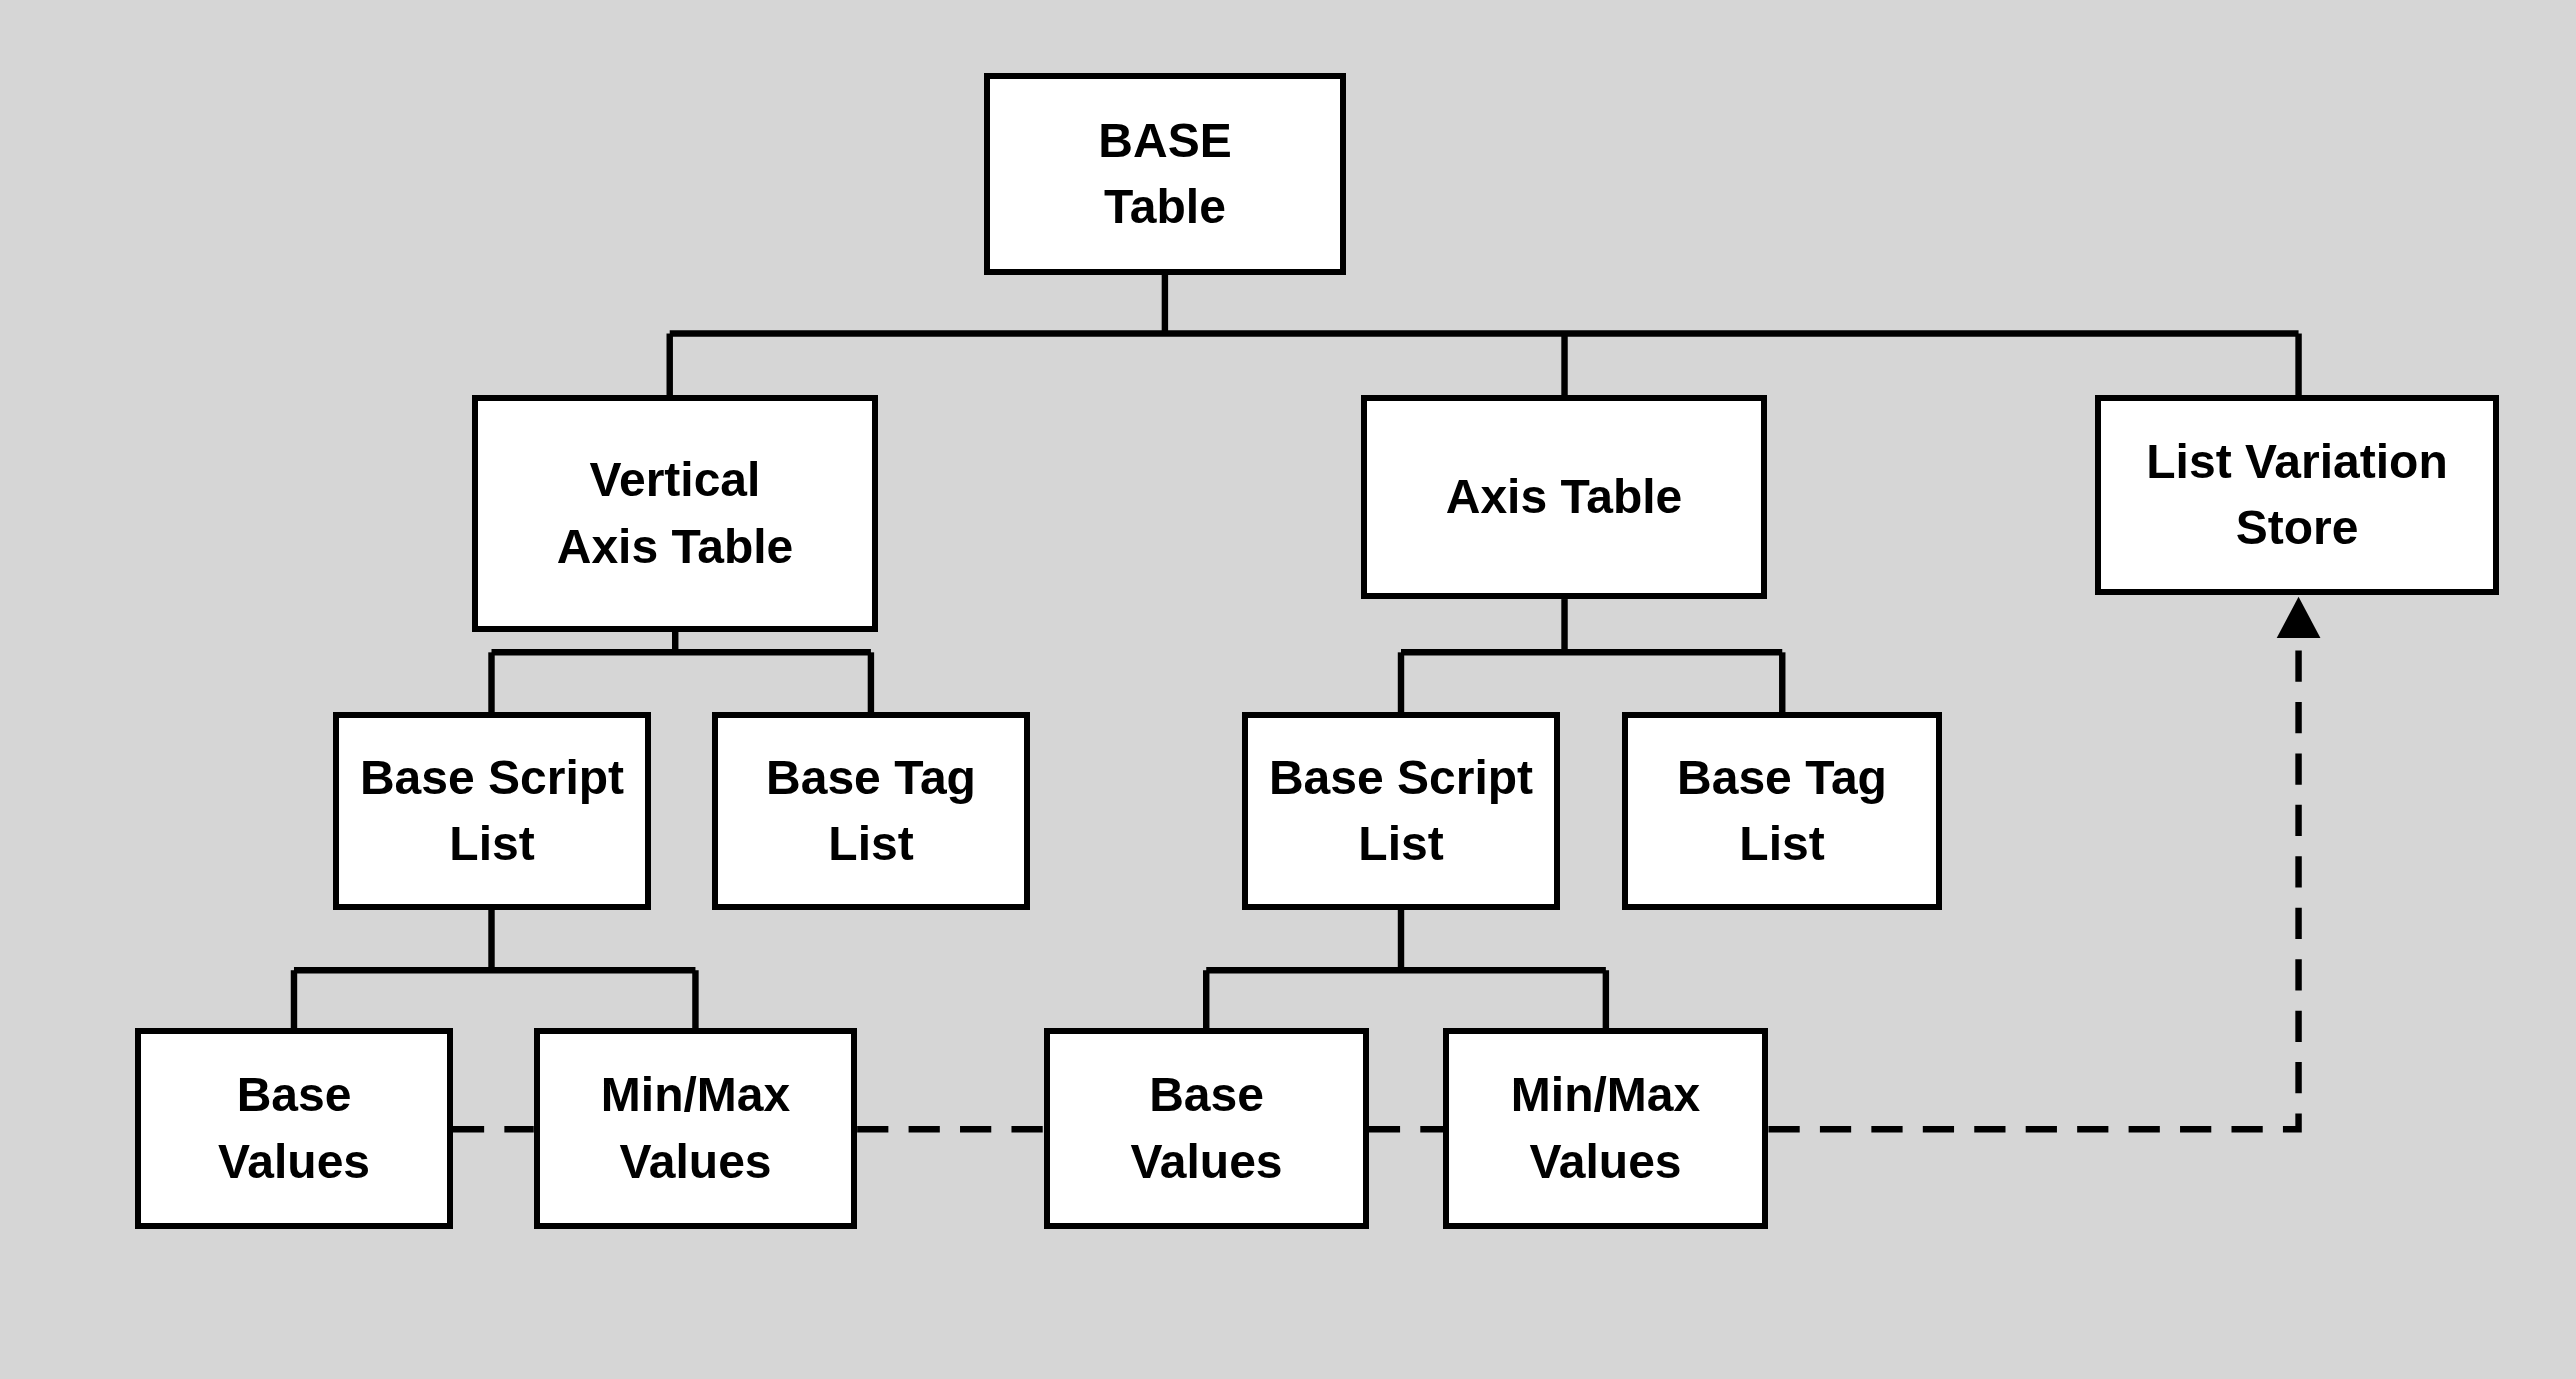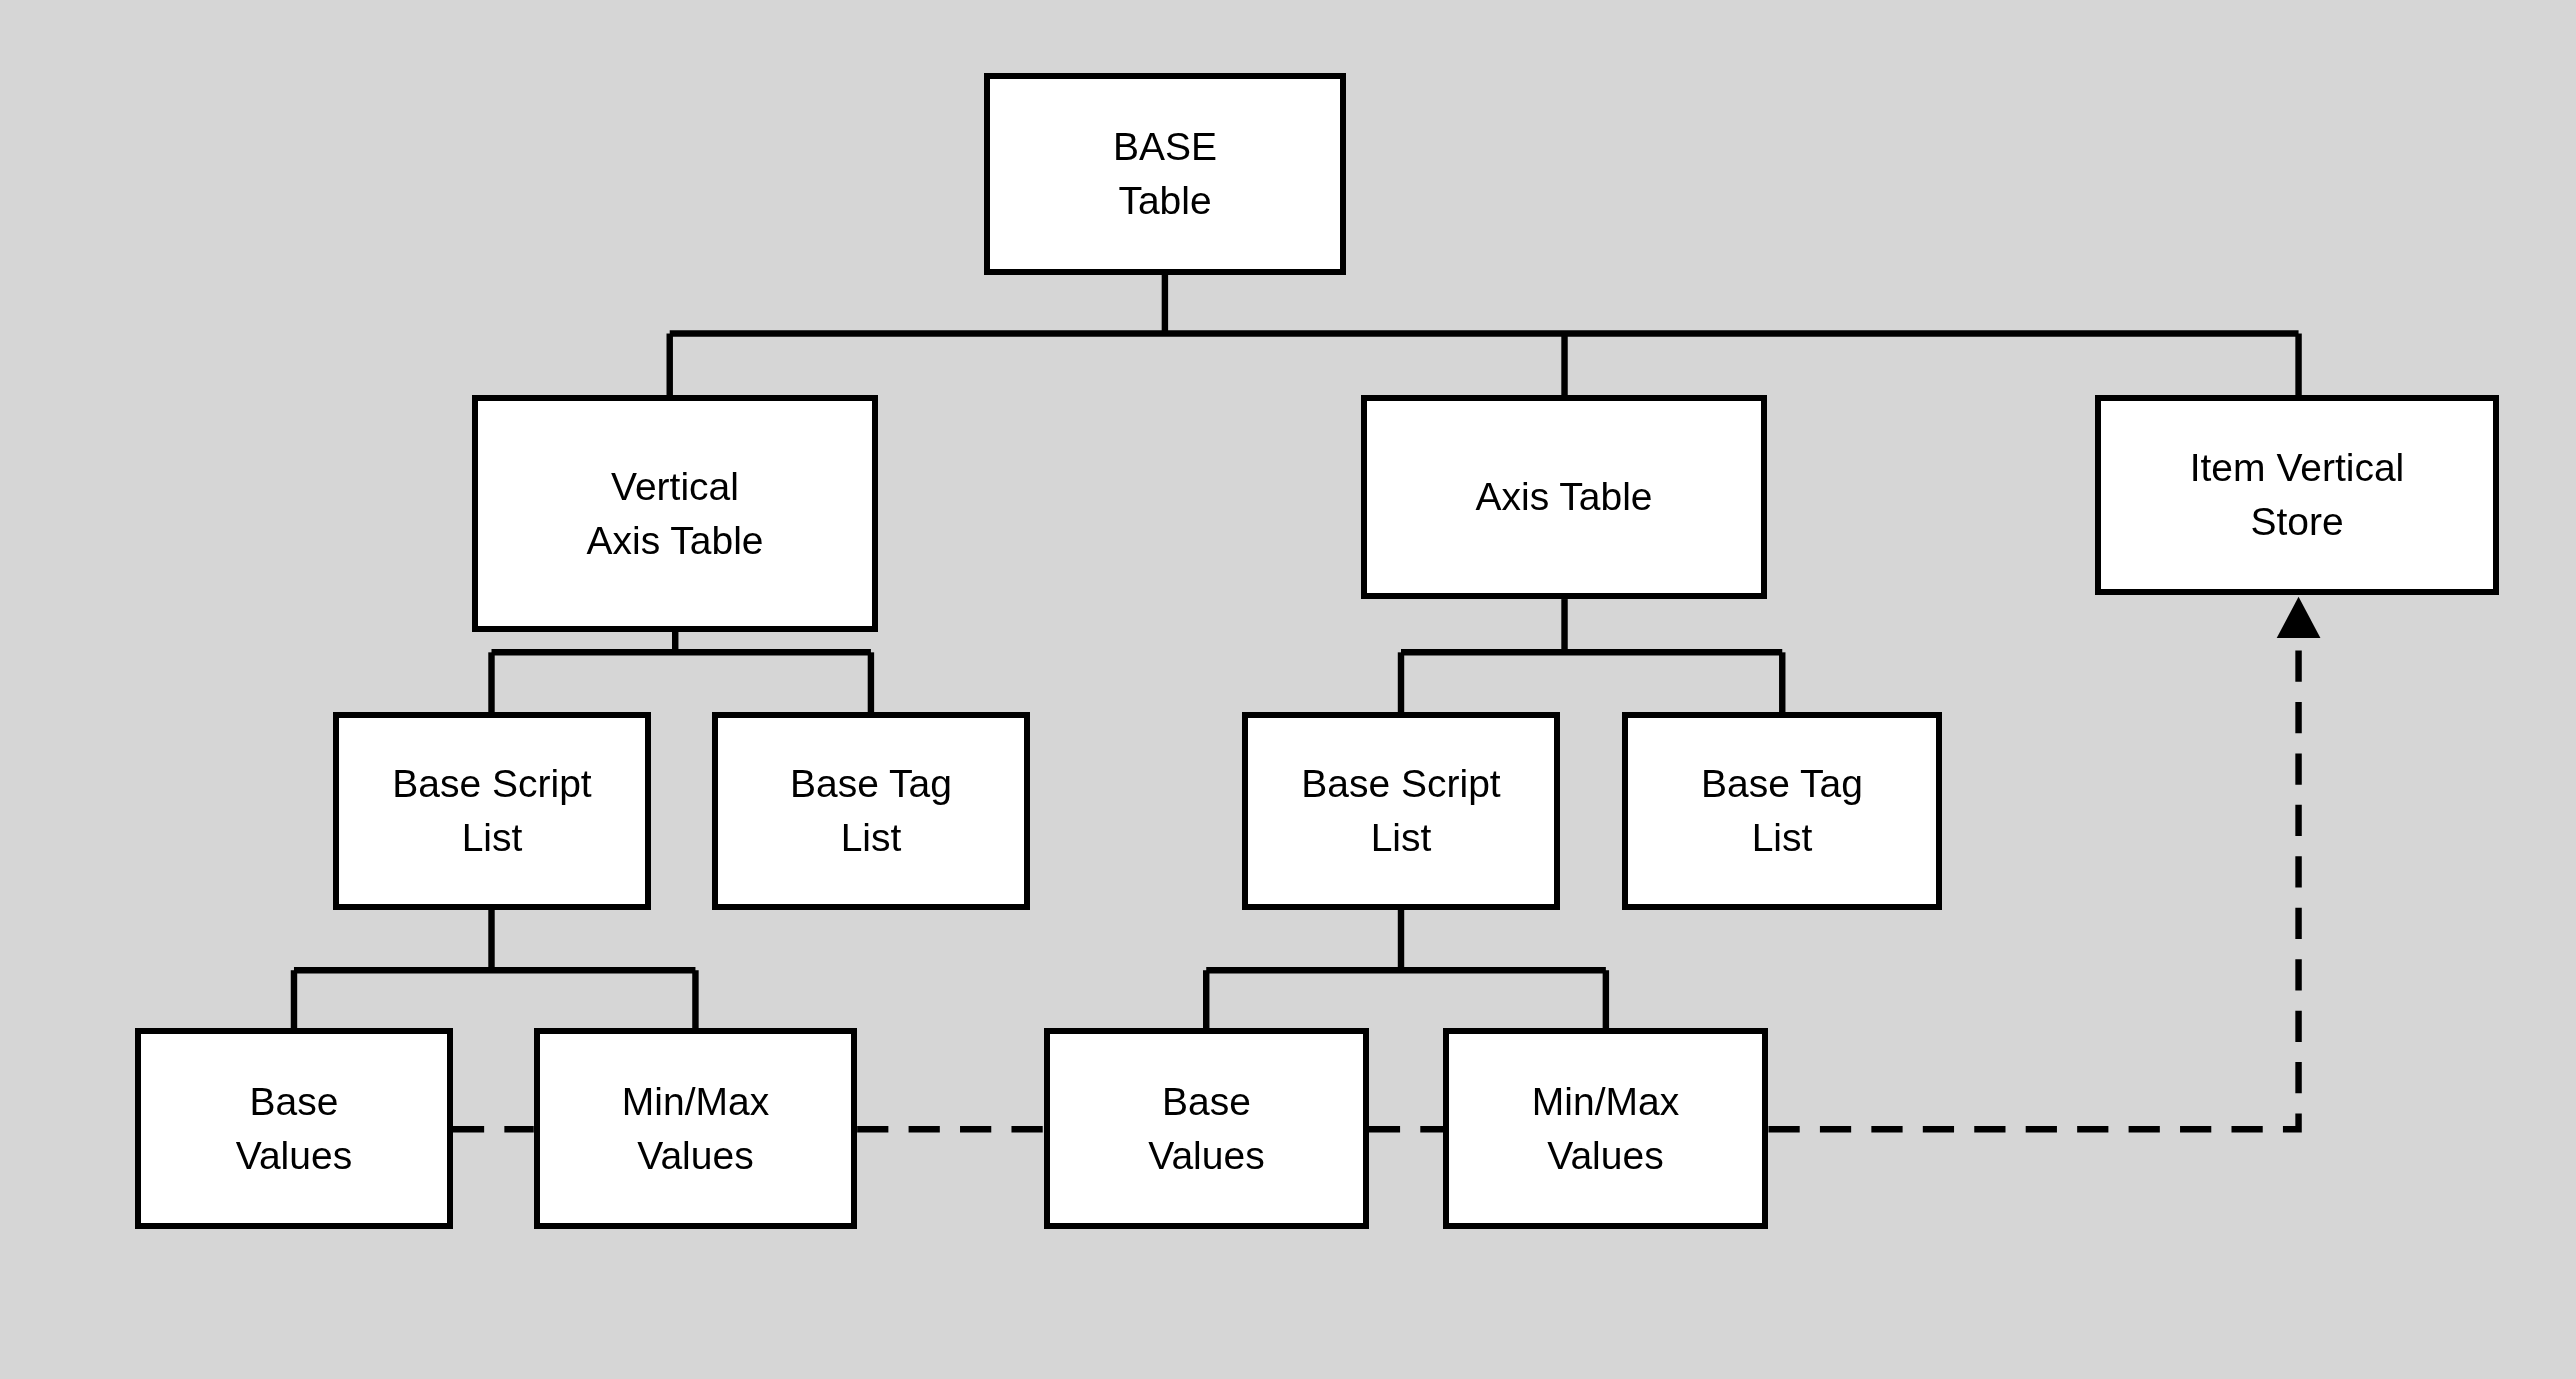--- a/index.html
+++ b/index.html
@@ -26,23 +26,24 @@
     position: absolute;
     box-sizing: border-box;
     background: #ffffff;
     border: 6.4px solid #000000;
     display: flex;
     flex-direction: column;
     align-items: center;
     justify-content: center;
     text-align: center;
     color: #000000;
-    font-size: 39px;
+    font-size: 48px;
     line-height: 1.38;
     z-index: 2;
+    font-weight: bold;
   }
   .node .ln { display: block; white-space: nowrap; }
 </style>
 </head>
 <body>
 
 <div id="stage">
 
   <svg id="wires" viewBox="0 0 2804 1502" preserveAspectRatio="none" xmlns="http://www.w3.org/2000/svg">
     <defs>
@@ -87,21 +88,21 @@
   <div class="node" style="left: 472px; top: 395px; width: 406px; height: 237px;">
     <span class="ln">Vertical</span>
     <span class="ln">Axis Table</span>
   </div>
 
   <div class="node" style="left: 1361px; top: 395px; width: 406px; height: 204px;">
     <span class="ln">Axis Table</span>
   </div>
 
   <div class="node" style="left: 2095px; top: 395px; width: 404px; height: 200px;">
-    <span class="ln">Item Vertical</span>
+    <span class="ln">List Variation</span>
     <span class="ln">Store</span>
   </div>
 
   <div class="node" style="left: 333px; top: 712px; width: 318px; height: 198px;">
     <span class="ln">Base Script</span>
     <span class="ln">List</span>
   </div>
 
   <div class="node" style="left: 712px; top: 712px; width: 318px; height: 198px;">
     <span class="ln">Base Tag</span>

